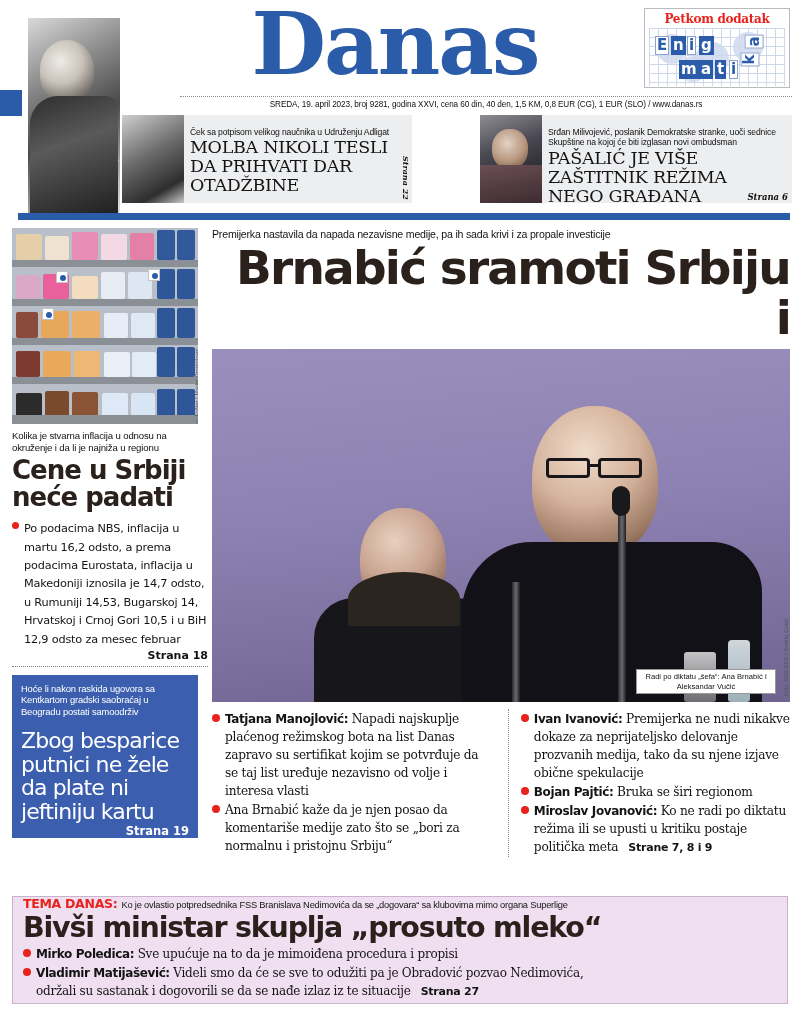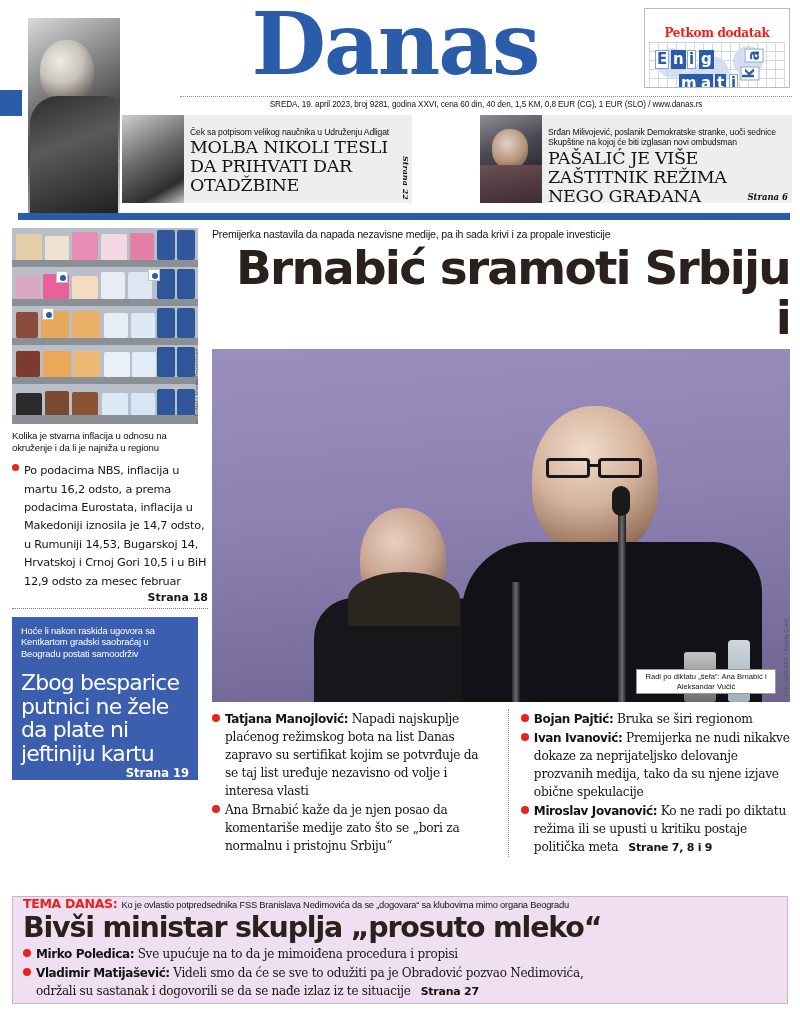--- a/index.html
+++ b/index.html
@@ -17,21 +17,21 @@
     position: absolute; left: 175px; top: -4px;
     width: 440px; text-align: center;
     font-family: "DejaVu Serif", "Liberation Serif", serif;
     font-weight: 700; font-size: 86px; line-height: 96px;
     color: #2a5caa; letter-spacing: -2px;
   }
   .enigma-box {
     position: absolute; right: 10px; top: 8px;
     width: 146px; height: 80px;
     border: 1px solid #bbb; background: #fff;
-    padding: 17px 4px; overflow: hidden;
+    padding: 3px 4px; overflow: hidden;
   }
   .enigma-top {
     font-family: "DejaVu Serif", "Liberation Serif", serif;
     font-weight: 700; font-size: 12px; color: #e8221c;
     text-align: center; line-height: 14px; letter-spacing: -0.3px;
   }
   .enigma-grid {
     position: relative; margin-top: 2px; height: 58px;
     background:
       repeating-linear-gradient(to right, #cfd8ea 0 1px, transparent 1px 9px),
@@ -397,20 +397,21 @@
           <div class="pk" style="left:90px;width:26px;height:24px;background:#dde9f6;"></div>
           <div class="pk" style="left:119px;width:24px;height:24px;background:#d7e5f4;"></div>
           <div class="pk" style="left:145px;width:18px;height:28px;background:#2f5698;"></div>
           <div class="pk" style="left:165px;width:18px;height:28px;background:#2f5698;"></div>
           <div class="bar" style="height:9px;"></div>
         </div>
         <div class="credit-vert rail-credit">Foto: FoNet / Marko Dragojlović</div>
       </div>
 
       <div class="rail-kicker">Kolika je stvarna inflacija u odnosu na okruženje i da li je najniža u regionu</div>
+      <div class="rail-head">Cene u Srbiji neće padati</div>
 
       <div class="bullet-list">
         <div class="bl-item">
           <span class="bl-dot"></span>
           <span class="bl-text">Po podacima NBS, inflacija u martu 16,2 odsto, a prema podacima Eurostata, inflacija u Makedoniji iznosila je 14,7 odsto, u Rumuniji 14,53, Bugarskoj 14, Hrvatskoj i Crnoj Gori 10,5 i u BiH 12,9 odsto za mesec februar</span>
         </div>
       </div>
       <div class="rail-pageref">Strana 18</div>
       <div class="dots-rule"></div>
 
@@ -460,40 +461,40 @@
           </div>
           <div class="q-item">
             <span class="q-dot"></span>
             <span class="q-text"><span>Ana Brnabić kaže da je njen posao da komentariše medije zato što se „bori za normalnu i pristojnu Srbiju“</span></span>
           </div>
         </div>
 
         <div class="qcol right">
           <div class="q-item">
             <span class="q-dot"></span>
-            <span class="q-text"><span class="q-name">Bojan Pajtić:</span><span> Bruka se širi regionom</span></span>
+            <span class="q-text"><span class="q-name">Ivan Ivanović:</span><span> Premijerka ne nudi nikakve dokaze za neprijateljsko delovanje prozvanih medija, tako da su njene izjave obične spekulacije</span></span>
           </div>
           <div class="q-item">
             <span class="q-dot"></span>
-            <span class="q-text"><span class="q-name">Ivan Ivanović:</span><span> Premijerka ne nudi nikakve dokaze za neprijateljsko delovanje prozvanih medija, tako da su njene izjave obične spekulacije</span></span>
+            <span class="q-text"><span class="q-name">Bojan Pajtić:</span><span> Bruka se širi regionom</span></span>
           </div>
           <div class="q-item">
             <span class="q-dot"></span>
             <span class="q-text"><span class="q-name">Miroslav Jovanović:</span><span> Ko ne radi po diktatu režima ili se upusti u kritiku postaje politička meta</span><span class="q-ref">Strane 7, 8 i 9</span></span>
           </div>
         </div>
       </div>
     </div>
   </div>
 
   <div class="tema">
     <div class="tema-left">
       <div class="tema-kicker-line">
         <span class="tema-label">TEMA DANAS:</span>
-        <span class="tema-kicker">Ko je ovlastio potpredsednika FSS Branislava Nedimovića da se „dogovara“ sa klubovima mimo organa Beogradu</span>
+        <span class="tema-kicker">Ko je ovlastio potpredsednika FSS Branislava Nedimovića da se „dogovara“ sa klubovima mimo organa Superlige</span>
       </div>
       <div class="tema-head">Bivši ministar skuplja „prosuto mleko“</div>
 
       <div class="tema-bul">
         <span class="tema-dot"></span>
         <span class="tema-text"><span class="q-name" style="font-size:12px;">Mirko Poledica:</span><span> Sve upućuje na to da je mimoiđena procedura i propisi</span></span>
       </div>
       <div class="tema-bul">
         <span class="tema-dot"></span>
         <span class="tema-text"><span class="q-name" style="font-size:12px;">Vladimir Matijašević:</span><span> Videli smo da će se sve to odužiti pa je Obradović pozvao Nedimovića, održali su sastanak i dogovorili se da se nađe izlaz iz te situacije</span><span class="q-ref">Strana 27</span></span>

